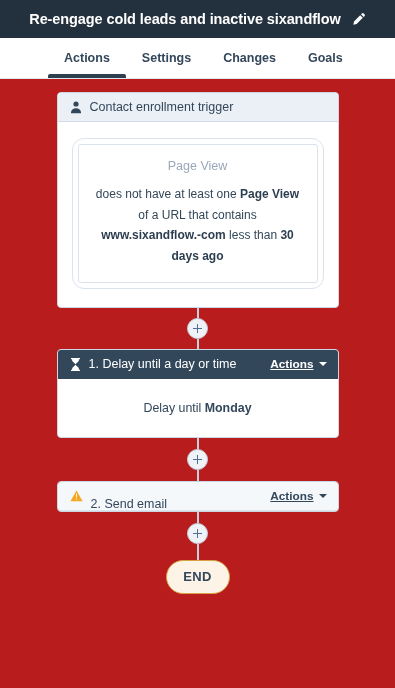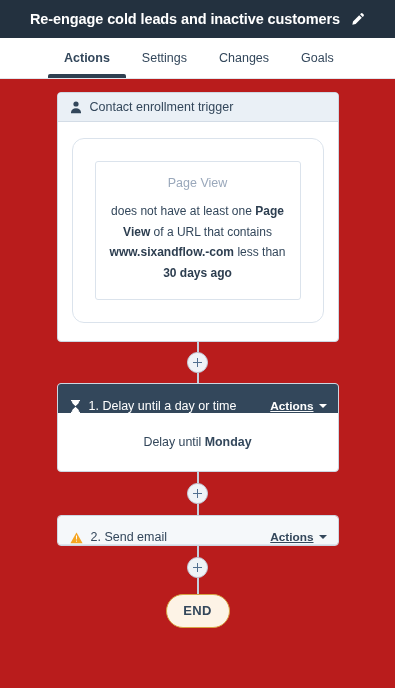--- a/index.html
+++ b/index.html
@@ -42,20 +42,21 @@
   .tab {
     display: flex;
     align-items: center;
     justify-content: center;
     padding: 0 16px;
     font-size: 12.5px;
     color: #33475b;
     cursor: pointer;
     position: relative;
     white-space: nowrap;
+    font-weight: bold;
   }
   .tab.active { font-weight: bold; }
   .tab.active::after {
     content: "";
     position: absolute;
     left: 0; right: 0; bottom: 0;
     height: 4px;
     background: #2e3f50;
     border-radius: 2px 2px 0 0;
   }
@@ -87,21 +88,21 @@
     display: flex;
     align-items: center;
     gap: 8px;
     padding: 0 12px;
   }
   .trigger-head .label { font-size: 12.5px; color: #33475b; }
   .trigger-body { padding: 16px 14px 18px; }
   .filter-outer {
     border: 1px solid #dbe3ec;
     border-radius: 12px;
-    padding: 22px;
+    padding: 5px;
   }
   .filter-inner {
     border: 1px solid #dbe3ec;
     border-radius: 3px;
     padding: 14px 12px 15px;
     text-align: center;
   }
   .filter-type {
     font-size: 12.5px;
     color: #9aa8bb;
@@ -129,21 +130,21 @@
     cursor: pointer;
     position: relative;
     z-index: 2;
   }
   .plus-node svg { display: block; }
 
   
   .step-head {
     height: 29px;
     display: flex;
-    align-items: flex-end;
+    align-items: center;
     padding: 0 11px 0 12px;
     gap: 8px;
   }
   .step-head.dark { background: #33475b; }
   .step-head.light { background: #f5f8fa; border-bottom: 1px solid #dde5ed; }
   .step-head .title { font-size: 12.5px; flex: 1; white-space: nowrap; }
   .step-head.dark .title { color: #ffffff; }
   .step-head.light .title { color: #33475b; margin-top: 16px; }
   .actions-link {
     font-size: 11.8px;
@@ -184,21 +185,21 @@
     font-size: 13px;
     font-weight: bold;
     color: #33475b;
     letter-spacing: 0.3px;
   }
 </style>
 </head>
 <body>
 
 <div class="app-header">
-  <span class="app-title">Re-engage cold leads and inactive customers</span>
+  <span class="app-title">Re-engage cold leads and inactive sixandflow</span>
   <span class="edit-icon">
     <svg width="15" height="15" viewBox="0 0 16 16">
       <path d="M11.6 1.6a1.3 1.3 0 0 1 1.9 0l.9.9a1.3 1.3 0 0 1 0 1.9l-.9.9-2.8-2.8.9-.9zM9.8 3.4l2.8 2.8-6.6 6.6-3.5.7.7-3.5 6.6-6.6z" fill="#ffffff"></path>
     </svg>
   </span>
 </div>
 
 <div class="tab-bar">
   <div class="tab active">
     <span>Actions</span>

